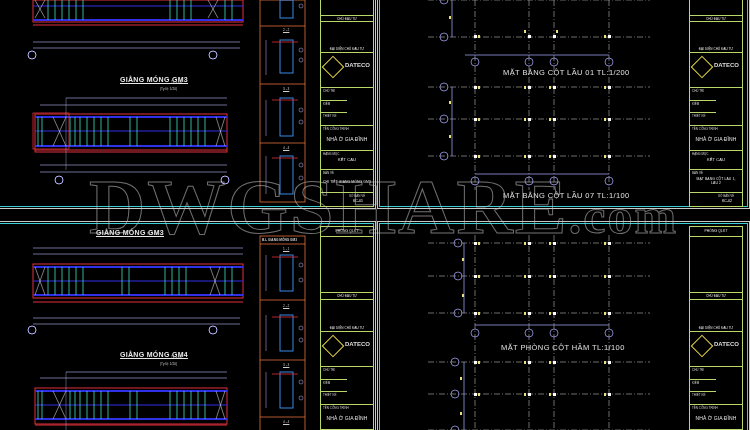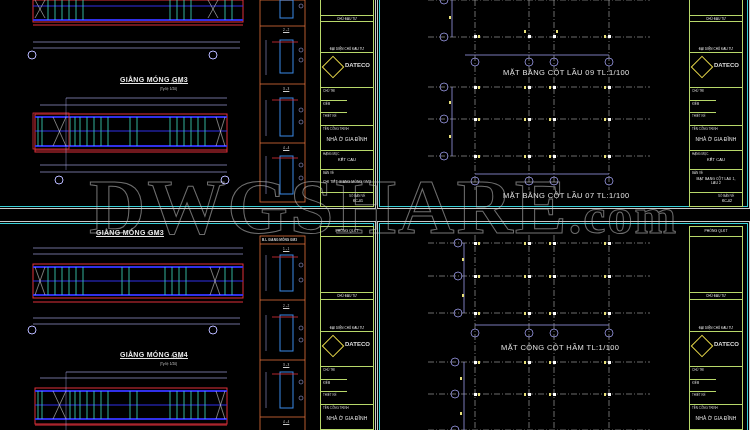--- a/index.html
+++ b/index.html
@@ -228,21 +228,21 @@
       <rect x="604" y="118" width="2" height="3"></rect>
     <rect x="478" y="155" width="2" height="3"></rect>
       <rect x="524" y="155" width="2" height="3"></rect>
       <rect x="549" y="155" width="2" height="3"></rect>
       <rect x="604" y="155" width="2" height="3"></rect>
     <rect x="449" y="16" width="2" height="3"></rect>
       <rect x="449" y="101" width="2" height="3"></rect>
       <rect x="449" y="135" width="2" height="3"></rect>
   </g>
 </svg>
-<div class="plan-lbl" style="left:503px;top:68px;">MẶT BẰNG CỘT LẦU 09 TL:1/100</div>
+<div class="plan-lbl" style="left:503px;top:68px;">MẶT BẰNG CỘT LẦU 01 TL:1/200</div>
 <div class="plan-lbl" style="left:503px;top:191px;">MẶT BẰNG CỘT LẦU 07 TL:1/100</div>
 
 <div class="tb" style="left:689px;top:-2px;width:52px;height:207px;">
   <div class="row" style="top:16px"></div>
   <div class="tbt" style="top:18px;font-size:3px;">CHỦ ĐẦU TƯ</div>
   <div class="row" style="top:22px"></div>
   <div class="tbt" style="top:48px;font-size:3px;">ĐẠI DIỆN CHỦ ĐẦU TƯ</div>
   <div class="row" style="top:53px"></div>
   <div class="logo" style="left:4px;top:60px;"></div>
   <div class="logo-txt" style="left:24px;top:63px;">DATECO</div>
@@ -474,21 +474,21 @@
     <rect x="478" y="393" width="2" height="3"></rect>
       <rect x="524" y="393" width="2" height="3"></rect>
       <rect x="549" y="393" width="2" height="3"></rect>
       <rect x="604" y="393" width="2" height="3"></rect>
     <rect x="462" y="258" width="2" height="3"></rect>
       <rect x="462" y="294" width="2" height="3"></rect>
       <rect x="460" y="377" width="2" height="3"></rect>
       <rect x="460" y="412" width="2" height="3"></rect>
   </g>
 </svg>
-<div class="plan-lbl" style="left:501px;top:343px;">MẶT CÔNG CỘT HẦM TL:1/100</div>
+<div class="plan-lbl" style="left:501px;top:343px;">MẶT PHÒNG CỘT HẦM TL:1/100</div>
 
 <div class="tb" style="left:689px;top:226px;width:52px;height:210px;">
   <div class="tbt" style="top:2px;font-size:3.4px;">PHÒNG QLKT</div>
   <div class="row" style="top:9px"></div>
   <div class="row" style="top:65px"></div>
   <div class="tbt" style="top:67px;font-size:3px;">CHỦ ĐẦU TƯ</div>
   <div class="row" style="top:72px"></div>
   <div class="tbt" style="top:99px;font-size:3px;">ĐẠI DIỆN CHỦ ĐẦU TƯ</div>
   <div class="row" style="top:104px"></div>
   <div class="logo" style="left:4px;top:111px;"></div>

